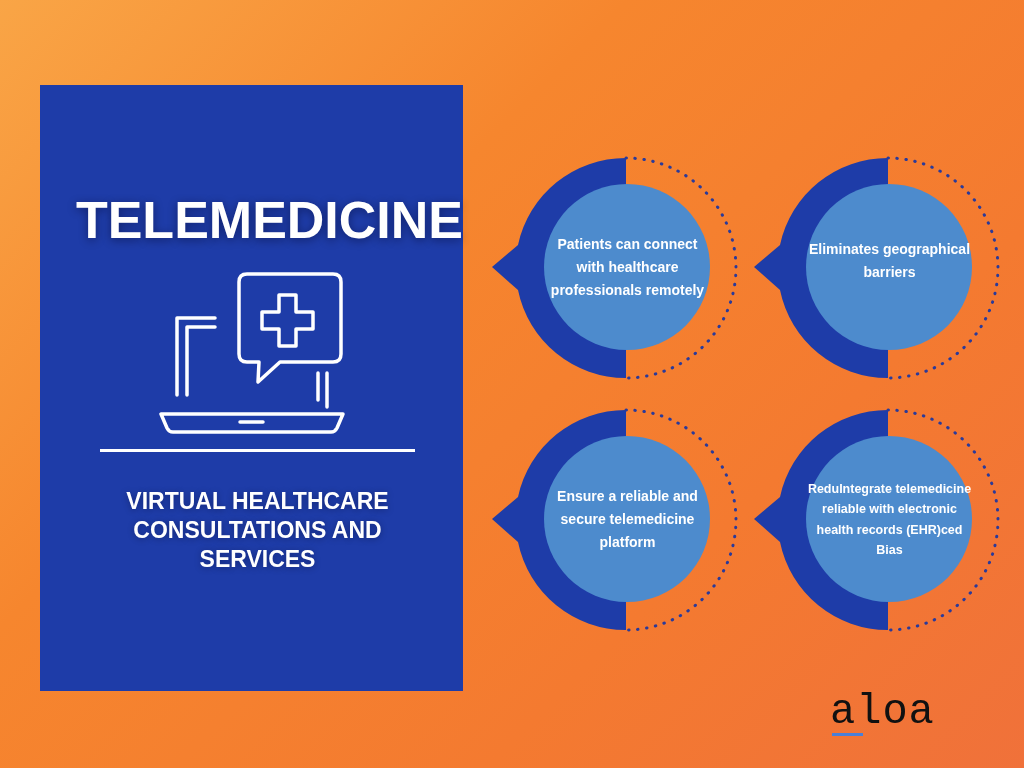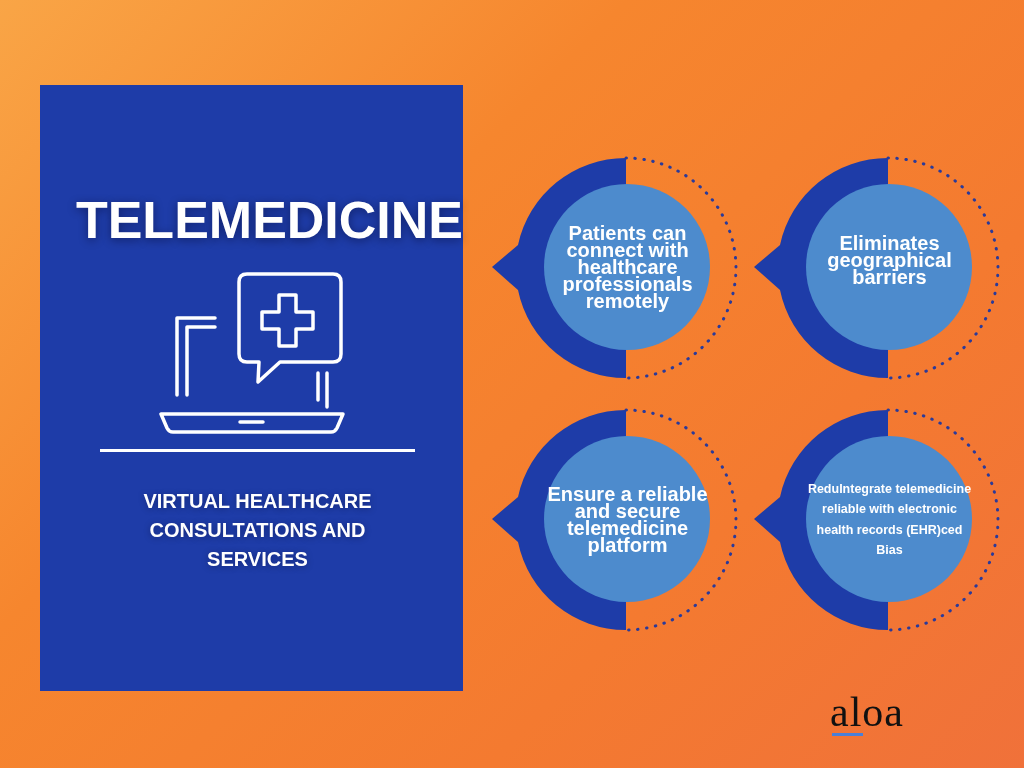--- a/index.html
+++ b/index.html
@@ -5,29 +5,29 @@
   html,body{margin:0;padding:0;}
   body{width:1024px;height:768px;overflow:hidden;position:relative;
     background:linear-gradient(135deg,#f9a546 0%,#f6862e 35%,#f47a30 70%,#f0713a 100%);
     font-family:"Liberation Sans",sans-serif;}
   .panel{position:absolute;left:40px;top:85px;width:423px;height:606px;background:#1e3ca8;}
   .title{position:absolute;left:0;top:190px;width:503px;text-align:center;color:#fff;
     font-weight:bold;font-size:52px;letter-spacing:0px;text-shadow:0 2px 10px rgba(0,0,30,0.45);margin-left:18px;}
   .icon-wrap{position:absolute;left:155px;top:270px;}
   .divider{position:absolute;left:100px;top:449px;width:315px;height:3px;background:#fff;}
   .subtitle{position:absolute;left:100px;top:487px;width:315px;text-align:center;color:#fff;
-    font-weight:bold;font-size:20px;line-height:29px;text-shadow:0 1px 6px rgba(0,0,30,0.35);}
+    font-weight:bold;font-size:23px;line-height:29px;text-shadow:0 1px 6px rgba(0,0,30,0.35);}
   .item{position:absolute;width:260px;height:240px;}
   .item svg.ring{position:absolute;left:0;top:0;}
   .item .txt{position:absolute;left:55px;top:30px;width:165px;height:165px;display:flex;
     align-items:center;justify-content:center;text-align:center;color:#fff;font-weight:bold;
-    font-size:20px;line-height:17px;}
+    font-size:14px;line-height:23px;}
   .item .txt.small{font-size:12.5px;line-height:20.5px;}
   .logo{position:absolute;left:830px;top:688px;font-size:42px;color:#111;letter-spacing:1px;
-    font-family:Liberation Serif, serif;}
+    font-family:Liberation Mono, monospace;}
   .logo-underline{position:absolute;left:832px;top:733px;width:31px;height:3px;background:#4a7fd8;}
 </style>
 </head>
 <body>
 
 <div class="panel"></div>
 <div class="title">TELEMEDICINE</div>
 
 <div class="icon-wrap">
   <svg width="200" height="170" viewBox="0 0 200 170" fill="none" stroke="#fff" stroke-width="3.5" stroke-linecap="round" stroke-linejoin="round">

